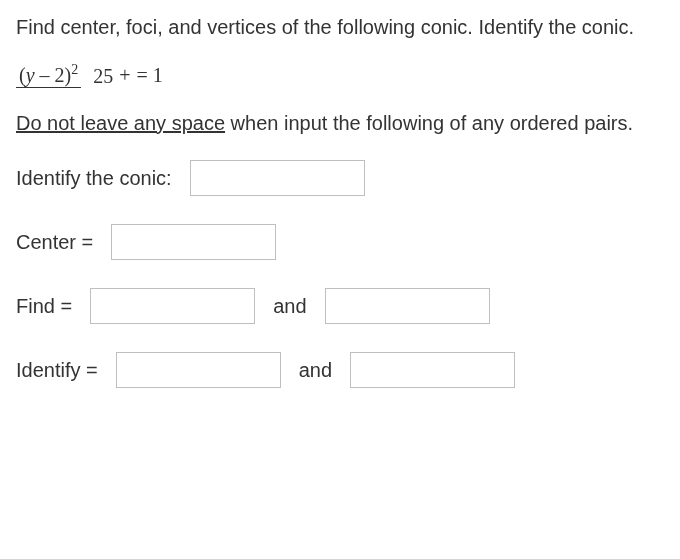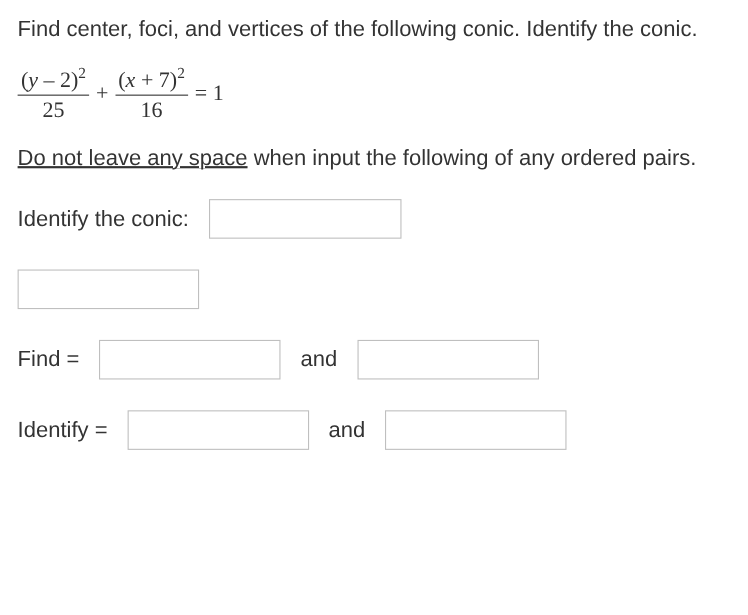--- a/index.html
+++ b/index.html
@@ -17,30 +17,30 @@
   .equation {
     font-family: "Times New Roman", serif;
     font-size: 20px;
     margin: 12px 0 18px 0;
     display: flex;
     align-items: center;
     gap: 6px;
   }
   .frac {
     display: inline-flex;
-    flex-direction: column;
+    flex-direction: row;
     align-items: center;
     vertical-align: middle;
     line-height: 1.1;
   }
   .frac .num {
     border-bottom: 1.2px solid #333;
     padding: 0 3px 2px 3px;
   }
-  .frac .den { padding-top: 2px; }
+  .frac .den { padding-top: 2px; margin-left: 12px; }
   .sup { font-size: 0.7em; vertical-align: super; }
   .instruction { margin-bottom: 22px; }
   .underline { text-decoration: underline; text-align: center; }
   .prompt-row {
     display: flex;
     align-items: center;
     gap: 18px;
     margin-bottom: 28px;
   }
   .text-input {
@@ -59,39 +59,34 @@
 <div class="question-text">Find center, foci, and vertices of the following conic. Identify the conic.</div>
 
 <div class="equation">
   <span class="frac">
     <span class="num">
       <span>(</span><i>y</i><span> – 2)</span><span class="sup">2</span>
     </span>
     <span class="den">25</span>
   </span>
   <span>+</span>
-  <span class="frac">
-    <span class="num">
-      <span>(</span><i>x</i><span> + 7)</span><span class="sup">2</span>
-    </span>
-    <span class="den">16</span>
-  </span>
   <span>= 1</span>
 </div>
 
 <div class="instruction">
   <span class="underline">Do not leave any space</span><span> when input the following of any ordered pairs.</span>
 </div>
 
 <div class="prompt-row">
   <span>Identify the conic:</span>
   <input class="text-input input-wide" type="text" value="" style="">
 </div>
 
 <div class="prompt-row">
+  <span>Center =</span>
   <input class="text-input input-med" type="text" value="" style="">
 </div>
 
 <div class="prompt-row">
   <span>Find =</span>
   <input class="text-input input-med" type="text" value="" style="">
   <span>and</span>
   <input class="text-input input-med" type="text" value="" style="">
 </div>
 

